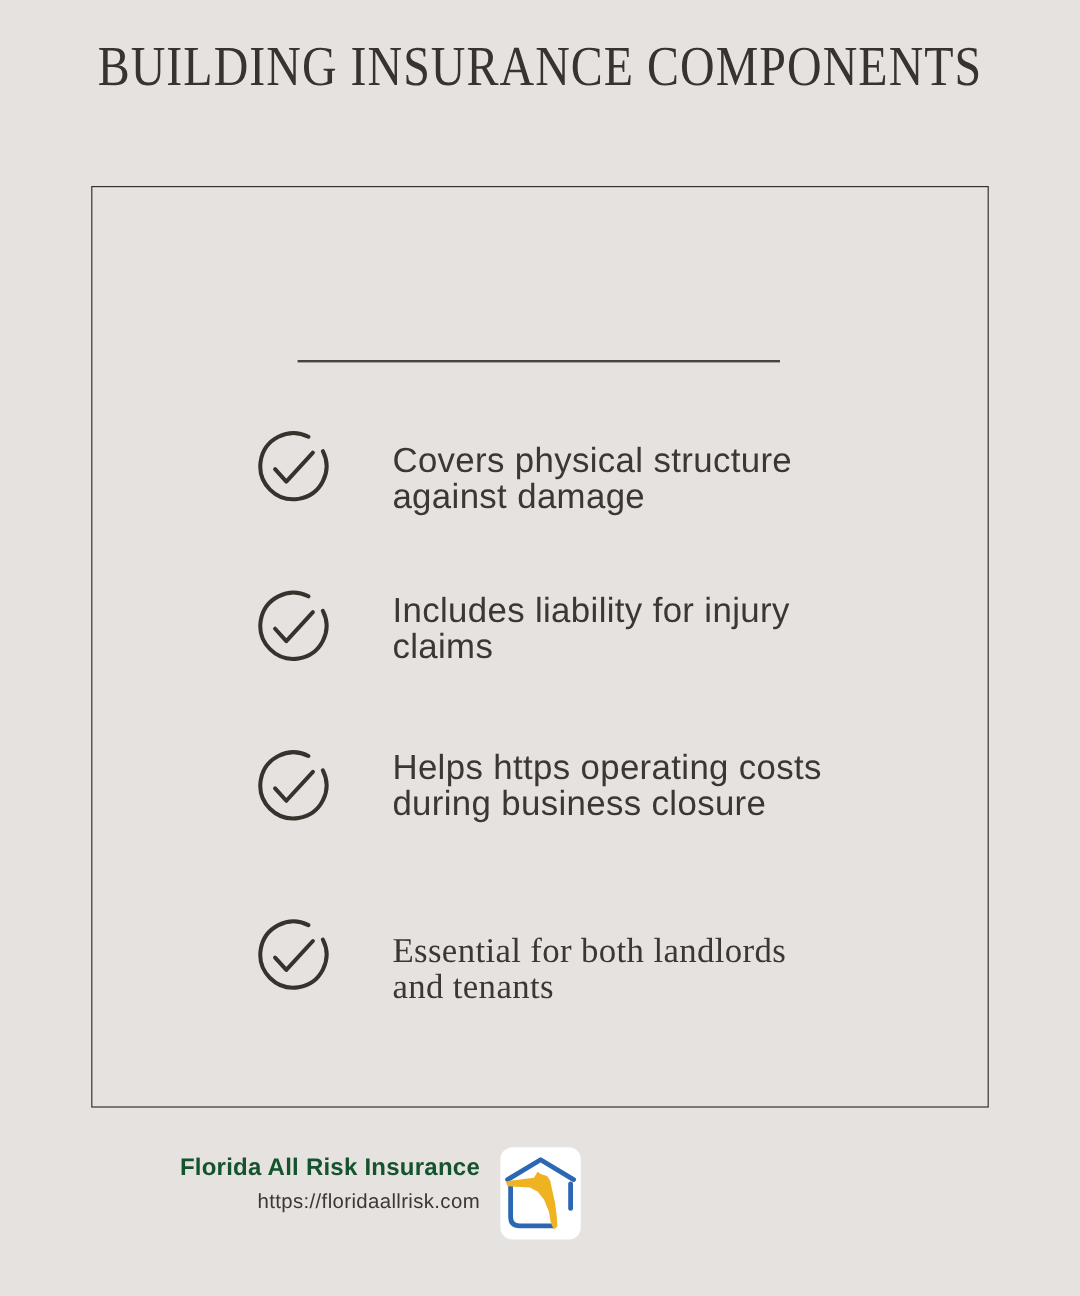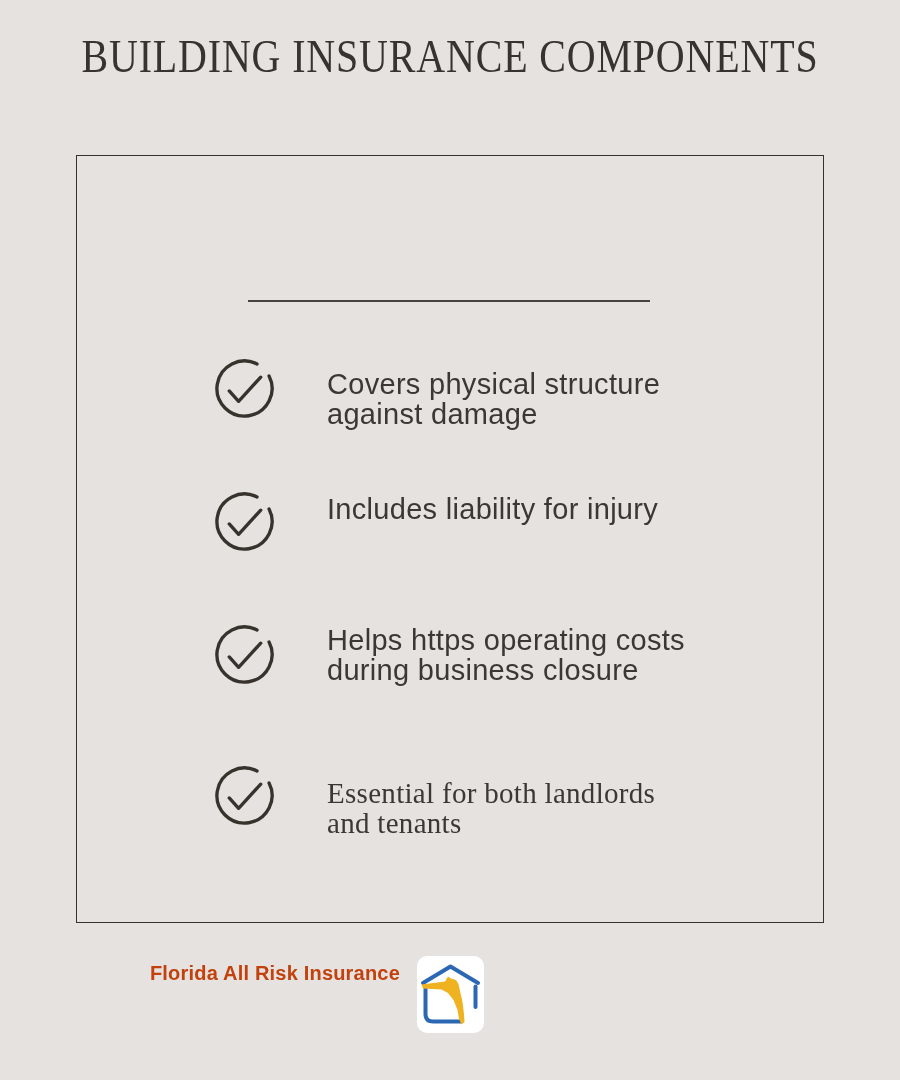--- a/index.html
+++ b/index.html
@@ -85,21 +85,21 @@
     top: 961px;
     right: 500px;
     width: 380px;
     text-align: right;
   }
   .brand {
     font-size: 20px;
     font-weight: 700;
     line-height: 24px;
     letter-spacing: 0.2px;
-    color: #c2410c;
+    color: #14532d;
   }
   .url {
     margin-top: 7px;
     font-size: 17px;
     line-height: 20px;
     letter-spacing: 0.3px;
     color: #3b3733;
   }
   .logo-card {
     position: absolute;
@@ -131,20 +131,21 @@
   </div>
 </div>
 
 <div class="row row-1">
   <svg class="check-icon" viewBox="0 0 64 64">
     <path d="M56.95 19.3 A28 28 0 1 1 44.7 7.05" fill="none" stroke="#38322c" stroke-width="3.4" stroke-linecap="round"></path>
     <path d="M16.5 34.5 L26 45 L48.5 20.5" fill="none" stroke="#38322c" stroke-width="3.4" stroke-linecap="round" stroke-linejoin="round"></path>
   </svg>
   <div class="row-text">
     <span>Includes liability for injury</span>
+    <span>claims</span>
   </div>
 </div>
 
 <div class="row row-2">
   <svg class="check-icon" viewBox="0 0 64 64">
     <path d="M56.95 19.3 A28 28 0 1 1 44.7 7.05" fill="none" stroke="#38322c" stroke-width="3.4" stroke-linecap="round"></path>
     <path d="M16.5 34.5 L26 45 L48.5 20.5" fill="none" stroke="#38322c" stroke-width="3.4" stroke-linecap="round" stroke-linejoin="round"></path>
   </svg>
   <div class="row-text">
     <span>Helps https operating costs</span>
@@ -158,20 +159,21 @@
     <path d="M16.5 34.5 L26 45 L48.5 20.5" fill="none" stroke="#38322c" stroke-width="3.4" stroke-linecap="round" stroke-linejoin="round"></path>
   </svg>
   <div class="row-text">
     <span>Essential for both landlords</span>
     <span>and tenants</span>
   </div>
 </div>
 
 <div class="footer-text">
   <div class="brand">Florida All Risk Insurance</div>
+  <div class="url">https://floridaallrisk.com</div>
 </div>
 
 <div class="logo-card">
   <svg viewBox="0 0 67 77">
 
     <path d="M6 27 L33.5 10.5 L61 27" fill="none" stroke="#2c67b4" stroke-width="4" stroke-linecap="round" stroke-linejoin="round"></path>
 
     <path d="M8.5 30.5 L8.5 58 Q8.5 65.5 16 65.5 L44 65.5" fill="none" stroke="#2c67b4" stroke-width="4" stroke-linecap="round"></path>
 
     <path d="M58.5 30.5 L58.5 51" fill="none" stroke="#2c67b4" stroke-width="4" stroke-linecap="round"></path>

